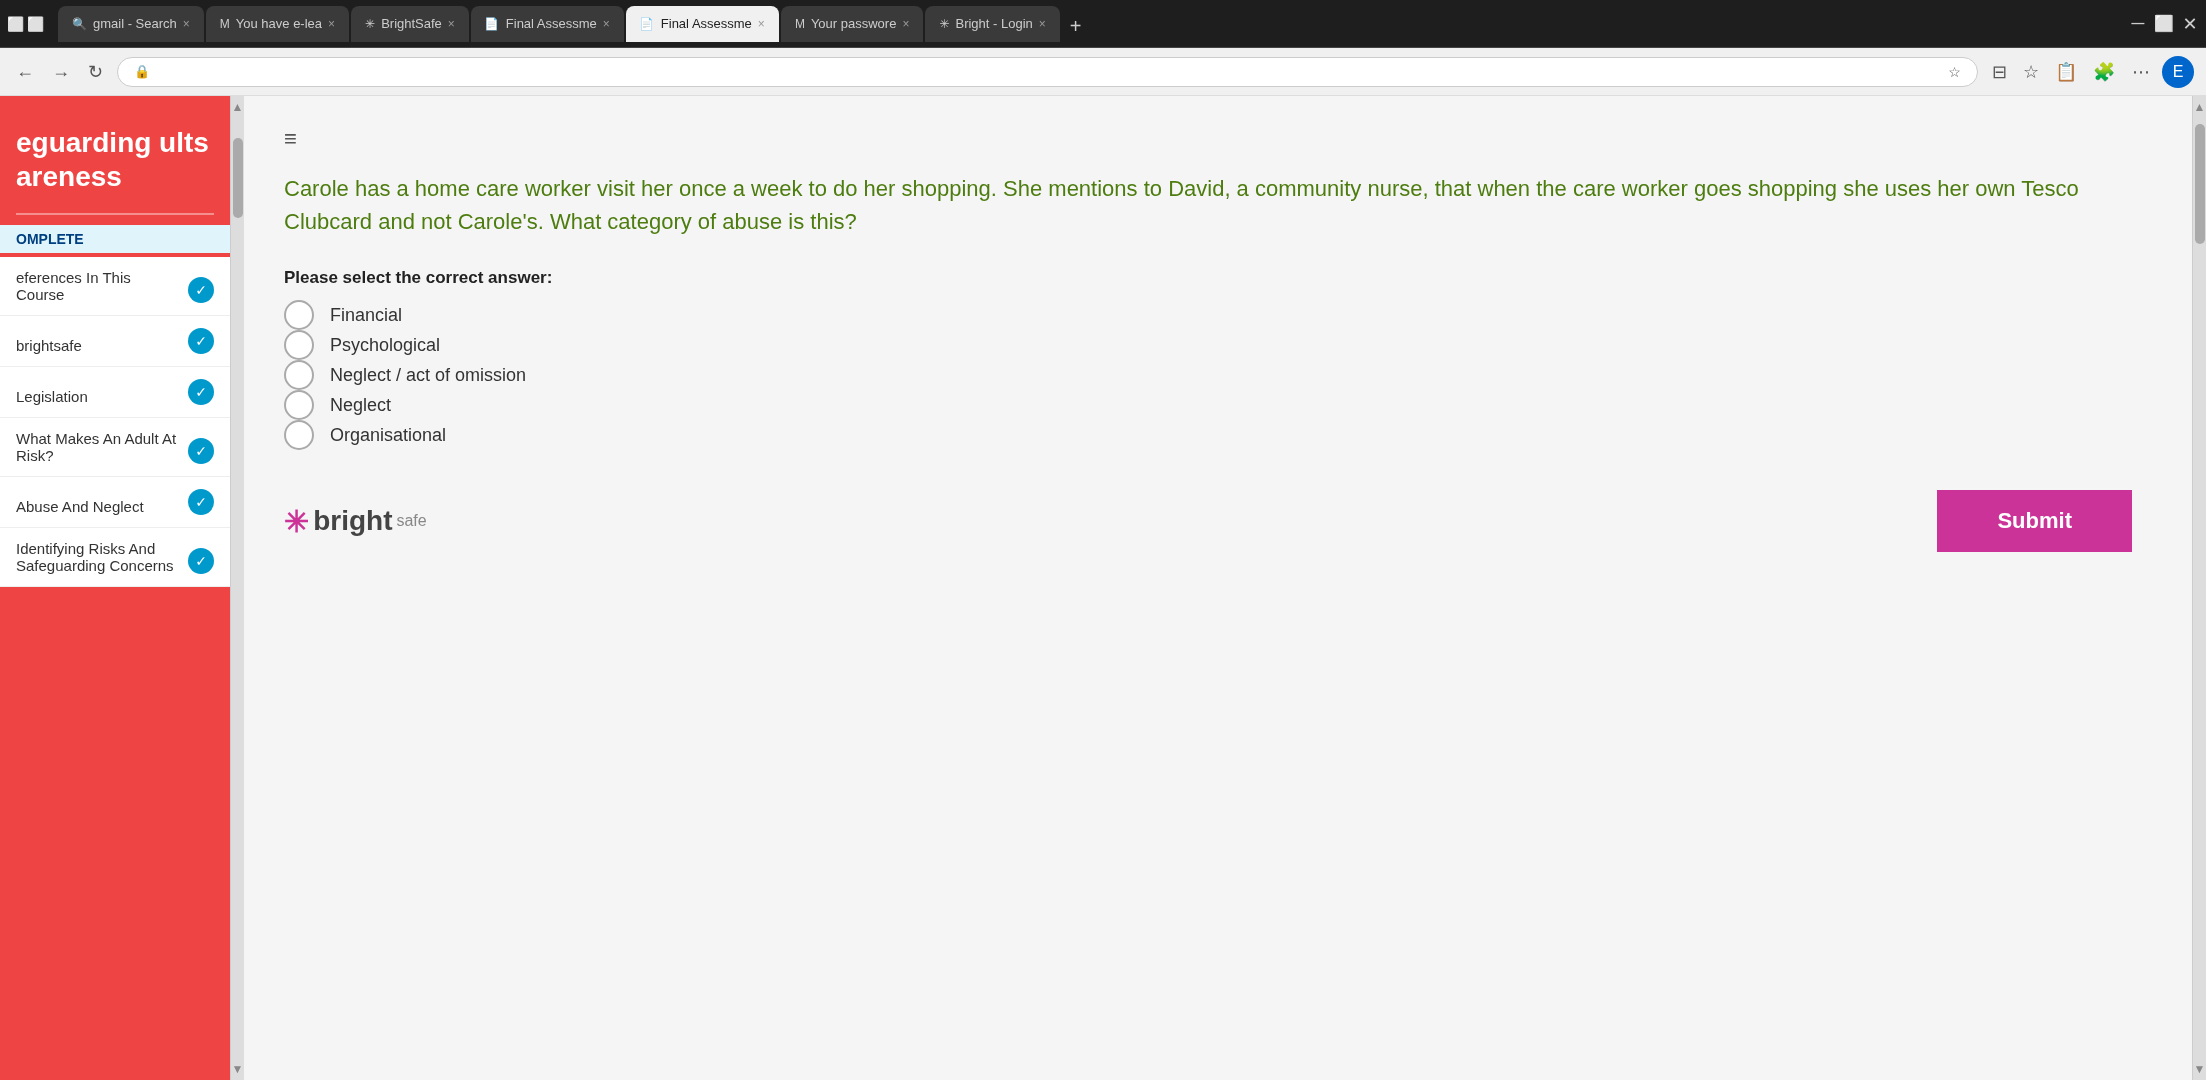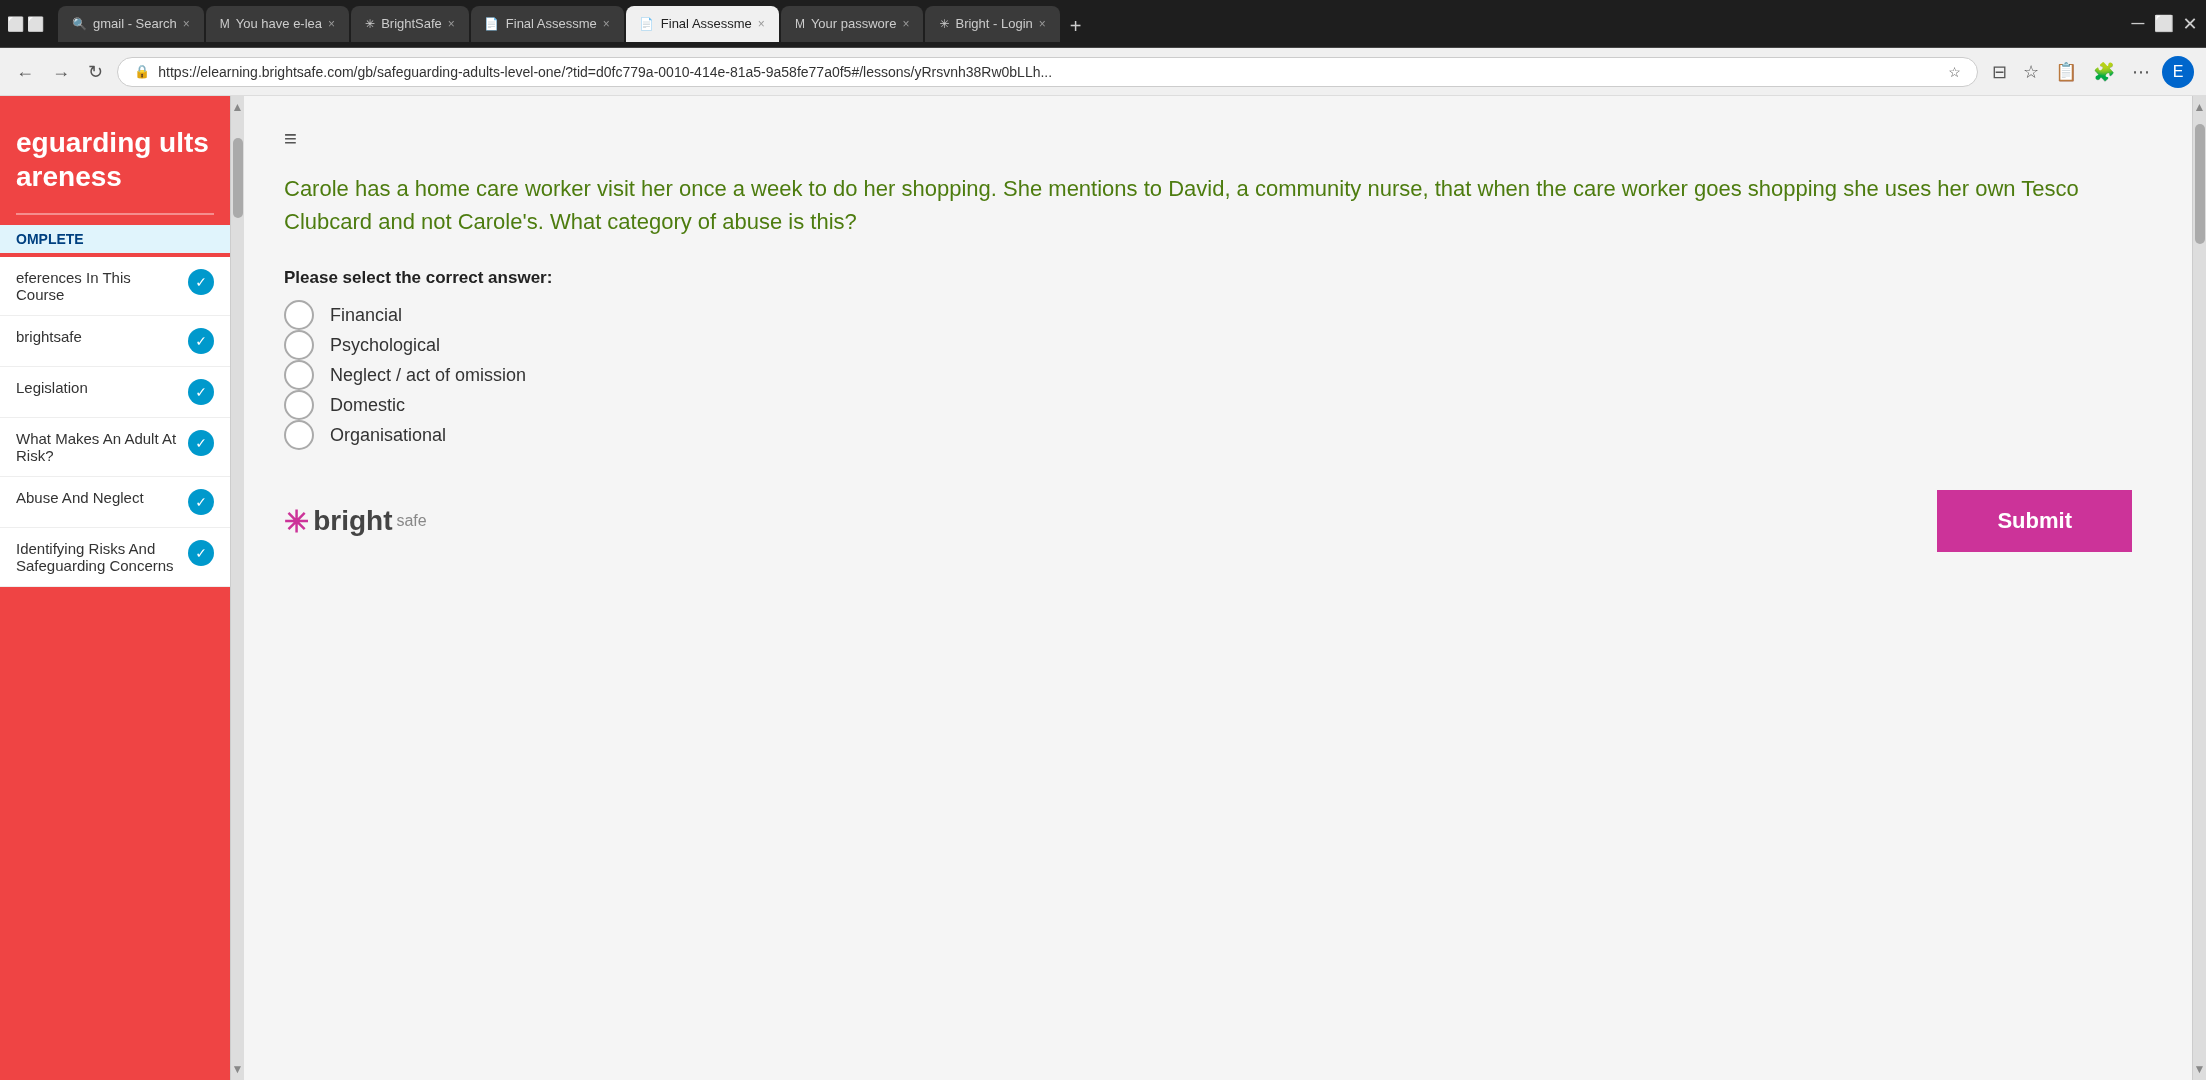--- a/index.html
+++ b/index.html
@@ -198,21 +198,21 @@
       padding: 6px 16px;
       color: #004080;
       font-size: 14px;
       font-weight: bold;
       background: #e0f4fc;
       margin-bottom: 4px;
     }
 
     .sidebar-item {
       display: flex;
-      align-items: flex-start;
+      align-items: flex-end;
       padding: 12px 16px;
       color: #333;
       font-size: 15px;
       cursor: pointer;
       background: white;
       border-bottom: 1px solid #eee;
       gap: 8px;
     }
 
     .sidebar-check {
@@ -405,21 +405,20 @@
     </div>
   </div>
 
   <div class="address-bar-row">
     <button class="nav-btn">←</button>
     <button class="nav-btn">→</button>
     <button class="nav-btn">↻</button>
 
     <div class="address-bar">
       <span class="lock-icon">🔒</span>
-      <span class="url-text">https://elearning.brightsafe.com/gb/safeguarding-adults-level-one/?tid=d0fc779a-0010-414e-81a5-9a58fe77a0f5#/lessons/yRrsvnh38Rw0bLLh...</span>
       <span class="star-icon">☆</span>
     </div>
 
     <div class="browser-actions">
       <button class="browser-action-btn">⊟</button>
       <button class="browser-action-btn">☆</button>
       <button class="browser-action-btn">📋</button>
       <button class="browser-action-btn">🧩</button>
       <button class="browser-action-btn">⋯</button>
       <div style="width:32px; height:32px; border-radius:50%; background:#0066cc; display:flex; align-items:center; justify-content:center; color:white; font-size:16px; cursor:pointer;">E</div>
@@ -482,21 +481,21 @@
         <div class="answer-option">
           <div class="radio-circle"></div>
           <span class="answer-label">Psychological</span>
         </div>
         <div class="answer-option">
           <div class="radio-circle"></div>
           <span class="answer-label">Neglect / act of omission</span>
         </div>
         <div class="answer-option">
           <div class="radio-circle"></div>
-          <span class="answer-label">Domestic</span>
+          <span class="answer-label">Neglect</span>
         </div>
         <div class="answer-option">
           <div class="radio-circle"></div>
           <span class="answer-label">Organisational</span>
         </div>
       </div>
 
       <div class="bottom-row">
         <div class="brightsafe-logo">
           <span class="star-logo">✳</span>

